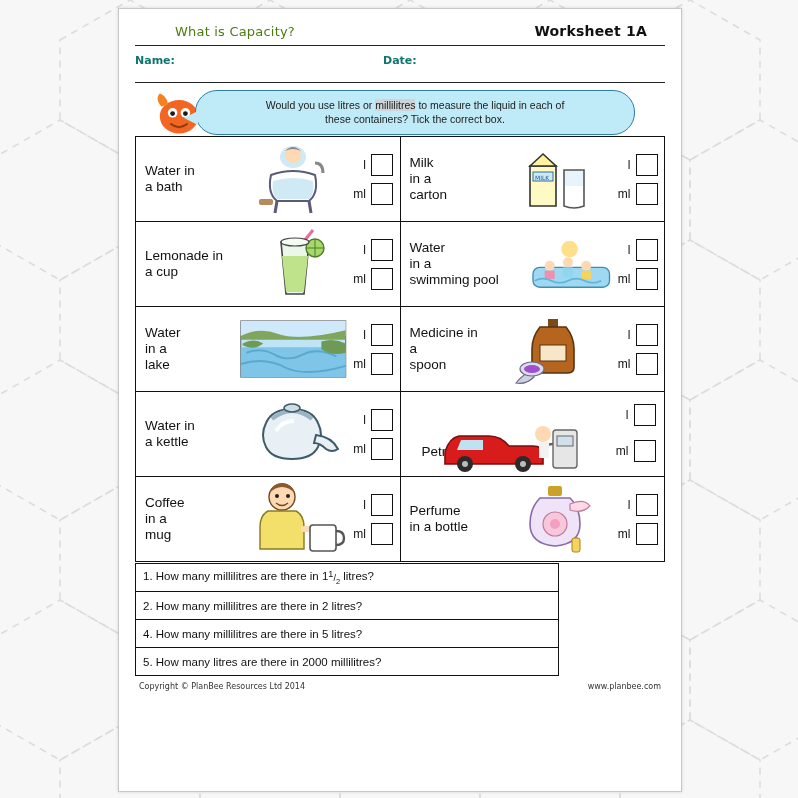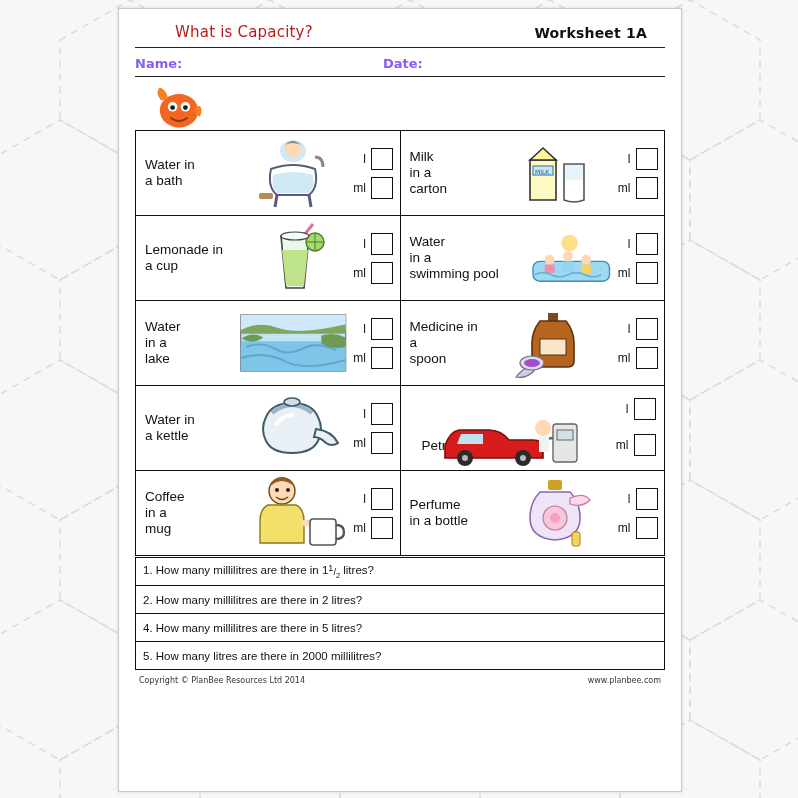--- a/index.html
+++ b/index.html
@@ -34,30 +34,30 @@
     width:530px;
   }
 
   
   .hdr{
     display:flex;justify-content:space-between;align-items:flex-end;
     border-bottom:1.5px solid #222;
     padding:0 18px 6px 40px;
     font-family:"DejaVu Sans", sans-serif;
   }
-  .hdr .title{font-size:15px;color:#b91c1c;letter-spacing:.2px;}
+  .hdr .title{font-size:13px;color:#4d7c0f;letter-spacing:.2px;}
   .hdr .wsnum{font-size:14px;color:#111;font-weight:bold;letter-spacing:.2px;}
 
   .namerow{
     display:flex;
     margin-top:8px;
     border-bottom:1.5px solid #222;
-    padding-bottom:5px;
+    padding-bottom:15px;
     font-family:"DejaVu Sans", sans-serif;
-    font-size:13px;font-weight:bold;color:#8b5cf6;
+    font-size:11px;font-weight:bold;color:#0f766e;
   }
   .namerow .nm{width:248px;}
   .namerow .dt{flex:1;}
 
   
   .bubblewrap{position:relative;height:46px;margin-top:5px;}
   .bubble{
     position:absolute;left:60px;top:2px;width:410px;
     background:#bfeaf7;border:1.2px solid #2e7fa8;border-radius:22px;
     text-align:center;
@@ -121,21 +121,21 @@
     font-size:10.5px;color:#1b1b1b;line-height:1.4;
   }
   .bubble2:after{
     content:"";position:absolute;right:-12px;top:22px;
     border-width:7px 0 7px 14px;border-style:solid;
     border-color:transparent transparent transparent #bfeaf7;
   }
   .fish2{position:absolute;right:10px;top:8px;width:52px;height:44px;}
 
   table.qs{
-    border-collapse:collapse;width:530px;table-layout:fixed;margin-top:1px;
+    border-collapse:collapse;width:424px;table-layout:fixed;margin-top:1px;
   }
   table.qs td{
     border:1.2px solid #111;height:25px;
     font-size:11.5px;color:#111;
     padding-left:7px;
     font-family:"Liberation Sans", sans-serif;
   }
   .frac{display:inline-block;font-size:9px;line-height:1;text-align:center;vertical-align:-1px;}
   .frac sup{font-size:9px;}
   .footer{
@@ -238,20 +238,24 @@
       <svg class="fish" viewBox="0 0 60 60">
         <path d="M6 30 C6 18 18 10 30 10 C44 10 54 20 54 31 C54 43 43 52 30 52 C18 52 6 43 6 30 Z" fill="#f26522"></path>
         <path d="M8 18 C2 12 2 6 6 2 C12 4 16 10 16 16 Z" fill="#f58220"></path>
         <path d="M52 26 C58 22 60 32 56 38 C52 38 50 32 50 28 Z" fill="#f58220"></path>
         <circle cx="22" cy="26" r="6" fill="#fff"></circle>
           <circle cx="22" cy="27" r="3" fill="#1a1a1a"></circle>
         <circle cx="38" cy="26" r="6" fill="#fff"></circle>
           <circle cx="38" cy="27" r="3" fill="#1a1a1a"></circle>
         <path d="M20 40 Q30 48 40 40" stroke="#8c3a0a" stroke-width="2.4" fill="none" stroke-linecap="round"></path>
       </svg>
+      <div class="bubble">
+        <span>Would you use litres or </span><span class="hl">millilitres</span><span> to measure the liquid in each of</span><br>
+        <span>these containers? Tick the correct box.</span>
+      </div>
     </div>
 
     <table class="grid">
       <tbody>
           <tr>
 
         <td class="cell">
           <div class="cellinner">
             <div class="lbl">Water in<br>a bath</div>
             <div class="pic">

